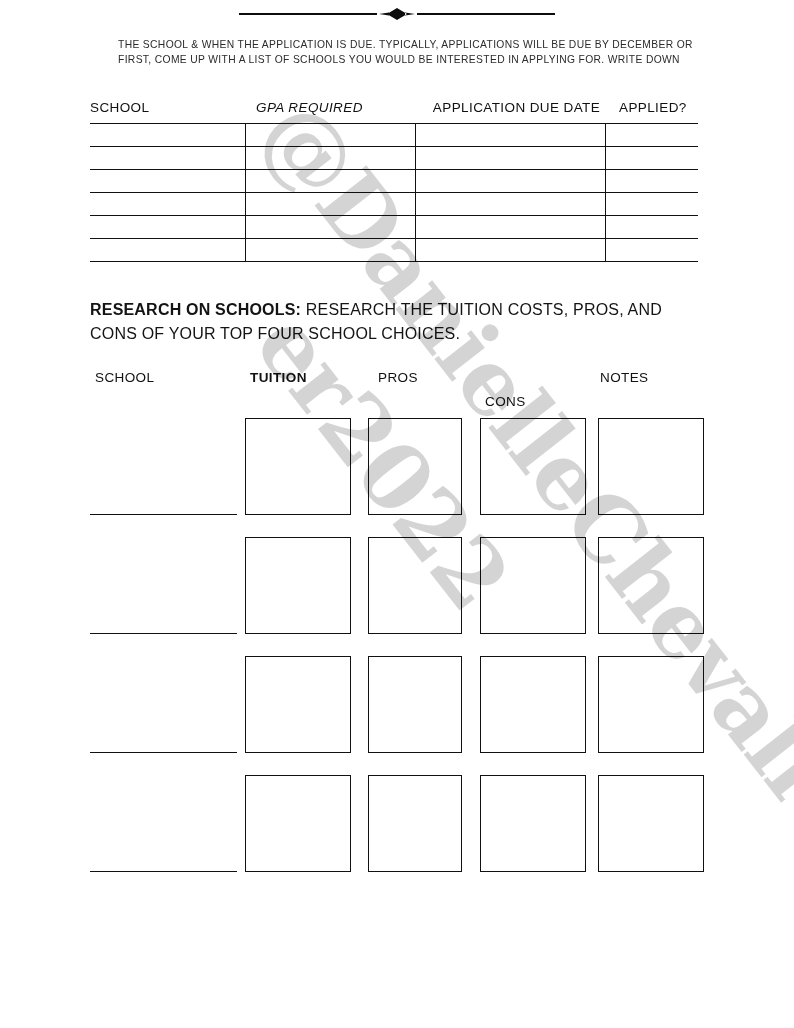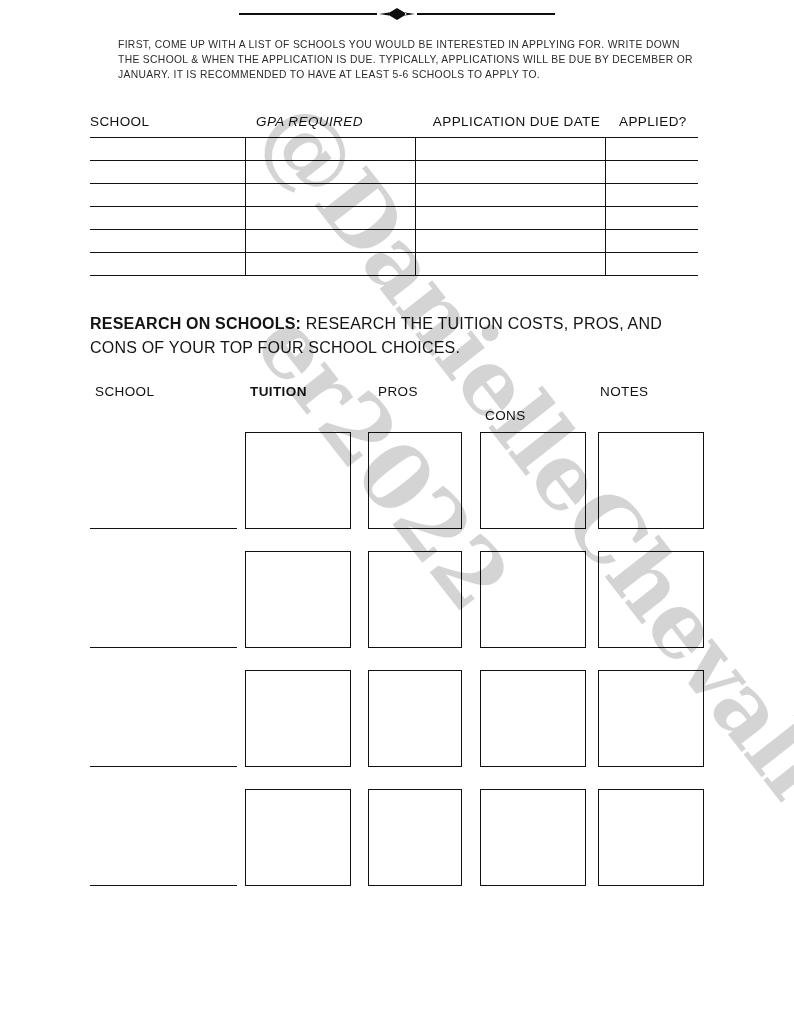--- a/index.html
+++ b/index.html
@@ -132,23 +132,22 @@
 
   <div class="ornament">
     <span class="orn-line"></span>
     <svg class="orn-diamond" width="36" height="12" viewBox="0 0 36 12">
       <path d="M18 0 L28 6 L18 12 L8 6 Z M0 6 L10 4.6 L10 7.4 Z M36 6 L26 4.6 L26 7.4 Z" fill="#0d0d0d"></path>
     </svg>
     <span class="orn-line"></span>
   </div>
 
   <div class="intro">
+    <div>THE SCHOOL &amp; WHEN THE APPLICATION IS DUE. TYPICALLY, APPLICATIONS WILL BE DUE BY DECEMBER OR</div>
     <div>FIRST, COME UP WITH A LIST OF SCHOOLS YOU WOULD BE INTERESTED IN APPLYING FOR. WRITE DOWN</div>
-    <div>THE SCHOOL &amp; WHEN THE APPLICATION IS DUE. TYPICALLY, APPLICATIONS WILL BE DUE BY DECEMBER OR</div>
-    <div>JANUARY. IT IS RECOMMENDED TO HAVE AT LEAST 5-6 SCHOOLS TO APPLY TO.</div>
   </div>
 
   <div class="table1">
     <div class="t1-head">
       <div class="hc1">SCHOOL</div>
       <div class="hc2">GPA REQUIRED</div>
       <div class="hc3">APPLICATION DUE DATE</div>
       <div class="hc4">APPLIED?</div>
     </div>
     <div class="t1-body">

